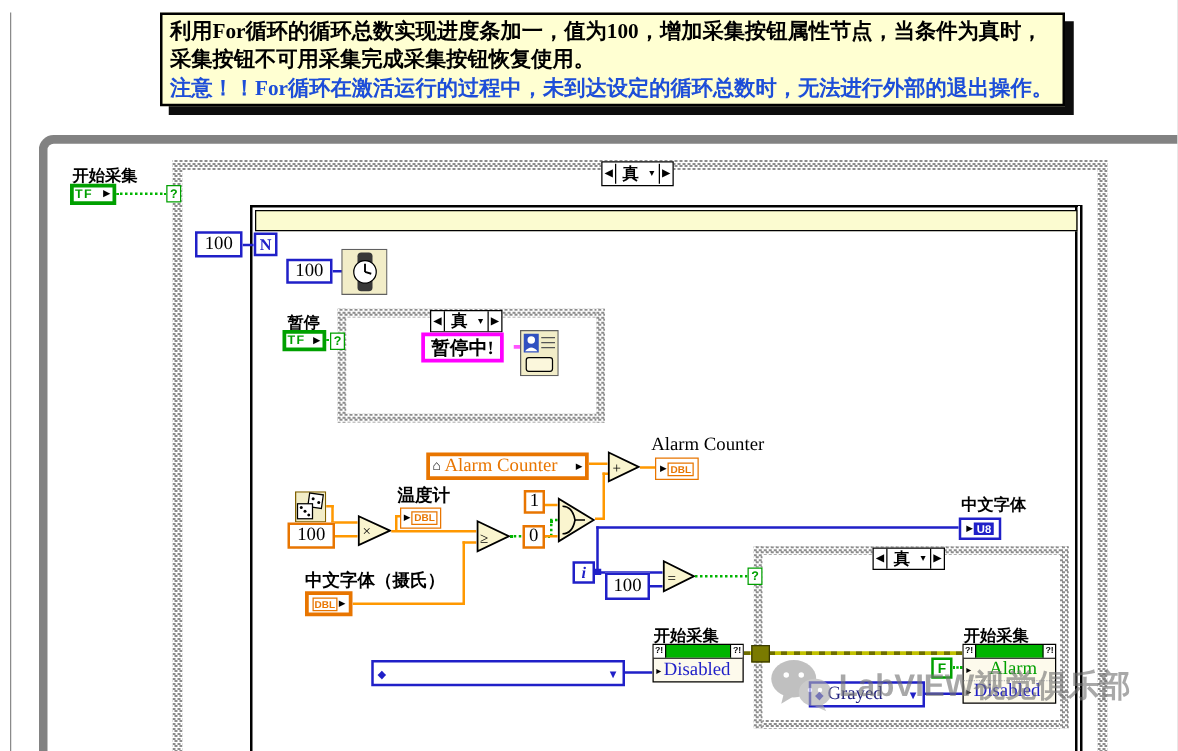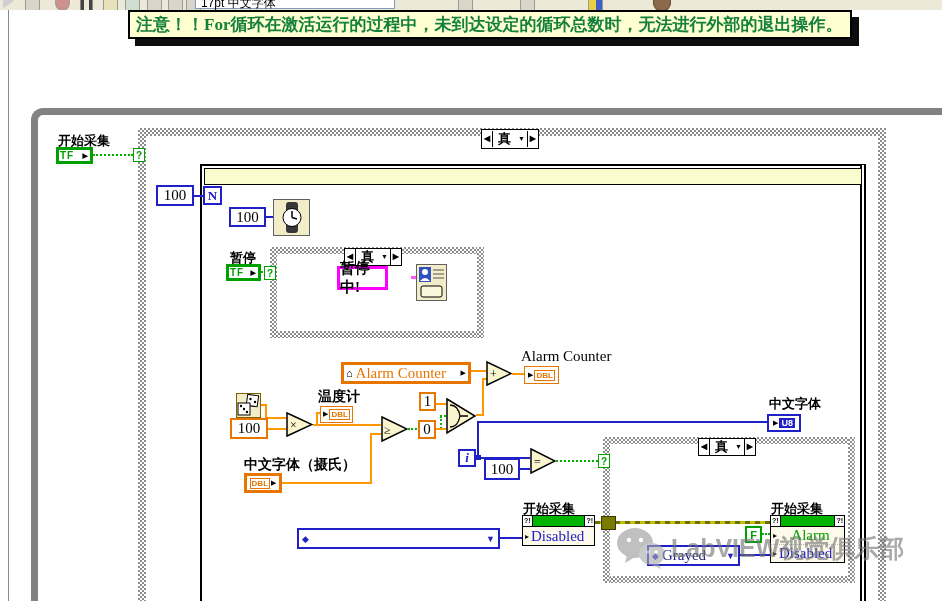--- a/index.html
+++ b/index.html
@@ -56,49 +56,31 @@
   .prophead .qm{background:#fff;color:#000;font:bold 7px "Liberation Sans",sans-serif;padding:0 1px;line-height:9px;}
   .prophead .bar{flex:1;background:#00B400;border-left:1px solid #000;border-right:1px solid #000;}
   .proprow{flex:1;display:flex;align-items:center;font:15px "Liberation Serif",serif;padding:0 2px;gap:2px;}
   .proprow .ra{color:#000;font-size:8px;}
   .rowgreen{color:#00A000;}
   .rowblue{color:#2020C8;}
   
   #comment{position:absolute;left:128px;top:10px;width:708px;background:#FFFFD2;border:2px solid #000;
            box-shadow:7px 7px 0 #0d0d0d;z-index:12;padding:1px 6px;box-sizing:content-box;}
   #comment p{margin:0;font:bold 17px/23px "Liberation Serif",serif;color:#000;}
-  #comment p.red{color:#15803d;}
+  #comment p.red{color:#1d4ed8;}
   
   #watermark{position:absolute;left:615px;top:525px;z-index:25;display:flex;align-items:center;gap:4px;opacity:.62;}
   #watermark .wmtext{font:bold 25px "Liberation Sans",sans-serif;color:#737373;white-space:nowrap;}
   svg text{font-family:"Liberation Serif",serif;}
 </style>
 </head>
 <body>
 
 <div id="screen">
 
-  <div id="toolbar">
-    <div class="tbi" style="left:3px;border:none;background:none;width:0;height:0;border-top:7px solid transparent;border-bottom:7px solid transparent;border-left:11px solid #cfcfcf;"></div>
-    <div class="tbi" style="left:25px;"></div>
-    <div class="tbi" style="left:55px;width:13px;border-radius:50%;background:#cf9090;"></div>
-    <div class="tbi" style="left:80px;width:11px;background:#ECE9D8;border-color:#888;box-shadow:inset 3px 0 0 #444,inset -3px 0 0 #444;"></div>
-    <div class="tbi" style="left:103px;background:#e8e2b8;"></div>
-    <div class="tbi" style="left:125px;background:#d0e0d0;"></div>
-    <div class="tbi" style="left:147px;"></div>
-    <div class="tbi" style="left:168px;"></div>
-    <div class="tbi" style="left:186px;"></div>
-    <div style="position:absolute;left:195px;top:-7px;width:200px;height:16px;background:#fff;border:1px solid #7F9DB9;font:12px 'Liberation Sans',sans-serif;color:#000;padding:1px 0 0 5px;box-sizing:border-box;">
-      <span>17pt 中文字体</span>
-    </div>
-    <div class="tbi" style="left:458px;"></div>
-    <div class="tbi" style="left:520px;"></div>
-    <div class="tbi" style="left:588px;background:linear-gradient(90deg,#e8d040 50%,#4060c8 50%);"></div>
-    <div class="tbi" style="left:653px;width:16px;border-radius:45%;background:#8a6a4a;border-color:#6a4a2a;"></div>
-  </div>
 
   <div class="abs" style="left:8px;top:10px;width:1px;height:591px;background:#8a8a8a;"></div>
 
   <div class="abs" style="left:31px;top:108px;width:920px;height:500px;border-top:7px solid #828282;border-left:7px solid #828282;border-top-left-radius:12px;z-index:1;"></div>
 
   <div class="hatch" style="left:138px;top:128px;width:748px;height:8px;"></div>
   <div class="hatch" style="left:138px;top:128px;width:8px;height:473px;"></div>
   <div class="hatch" style="left:878px;top:128px;width:8px;height:473px;"></div>
   <div class="case-label" style="left:481px;top:129px;width:58px;height:20px;">
     <span class="cl-arrow">◀</span>
@@ -143,21 +125,21 @@
     <span class="cl-caret">▼</span>
     <span class="cl-arrow r">▶</span>
   </div>
   <div class="lbl" style="left:230px;top:249px;">暂停</div>
   <div class="term tf" style="left:226px;top:264px;width:35px;height:17px;">
     <span>TF</span>
       <span class="oa">▶</span>
   </div>
   <div class="wdg" style="left:261px;top:271px;width:5px;"></div>
   <div class="term qterm" style="left:264px;top:266px;width:12px;height:14px;">?</div>
-  <div class="term" style="left:337px;top:266px;width:51px;height:24px;border:3px solid #FF00FF;font:600 15px 'Liberation Serif',serif;">暂停中!</div>
+  <div class="term" style="left:337px;top:266px;width:66px;height:24px;border:3px solid #FF00FF;font:600 15px 'Liberation Serif',serif;">暂停中!</div>
   <div class="wp" style="left:411px;top:276px;width:6px;height:3px;"></div>
   <div class="abs" style="left:416px;top:264px;z-index:7;">
     <svg width="31" height="37">
         <rect x="0.5" y="0.5" width="30" height="36" fill="#F2EDC8" stroke="#606060"></rect>
       <rect x="3" y="3" width="12" height="15" fill="#3050C0"></rect>
       <circle cx="9" cy="8" r="3" fill="#fff"></circle>
         <path d="M4 17 Q9 11 14 17 Z" fill="#fff"></path>
       <line x1="17" y1="6" x2="28" y2="6" stroke="#555"></line>
         <line x1="17" y1="10" x2="28" y2="10" stroke="#555"></line>
         <line x1="17" y1="14" x2="28" y2="14" stroke="#555"></line>
@@ -318,20 +300,21 @@
   <div class="term fconst" style="left:745px;top:526px;width:17px;height:17px;">F</div>
   <div class="wdg" style="left:762px;top:533px;width:8px;"></div>
   <div class="ring" style="left:647px;top:545px;width:93px;height:21px;">
     <span class="dia">◆</span>
     <span>Grayed</span>
     <span class="car">▼</span>
   </div>
   <div class="wb" style="left:740px;top:554px;width:30px;height:2px;"></div>
 
   <div id="comment">
+    <p>利用For循环的循环总数实现进度条加一，值为100，增加采集按钮属性节点，当条件为真时，采集按钮不可用采集完成采集按钮恢复使用。</p>
     <p class="red">注意！！For循环在激活运行的过程中，未到达设定的循环总数时，无法进行外部的退出操作。</p>
   </div>
 
   <div id="watermark">
     <svg width="52" height="46">
       <ellipse cx="20" cy="18" rx="18" ry="15" fill="#9a9a9a"></ellipse>
       <polygon points="12,30 10,38 20,32" fill="#9a9a9a"></polygon>
       <circle cx="14" cy="15" r="2.2" fill="#fff"></circle>
         <circle cx="26" cy="15" r="2.2" fill="#fff"></circle>
       <ellipse cx="37" cy="29" rx="13" ry="11" fill="#ababab"></ellipse>

